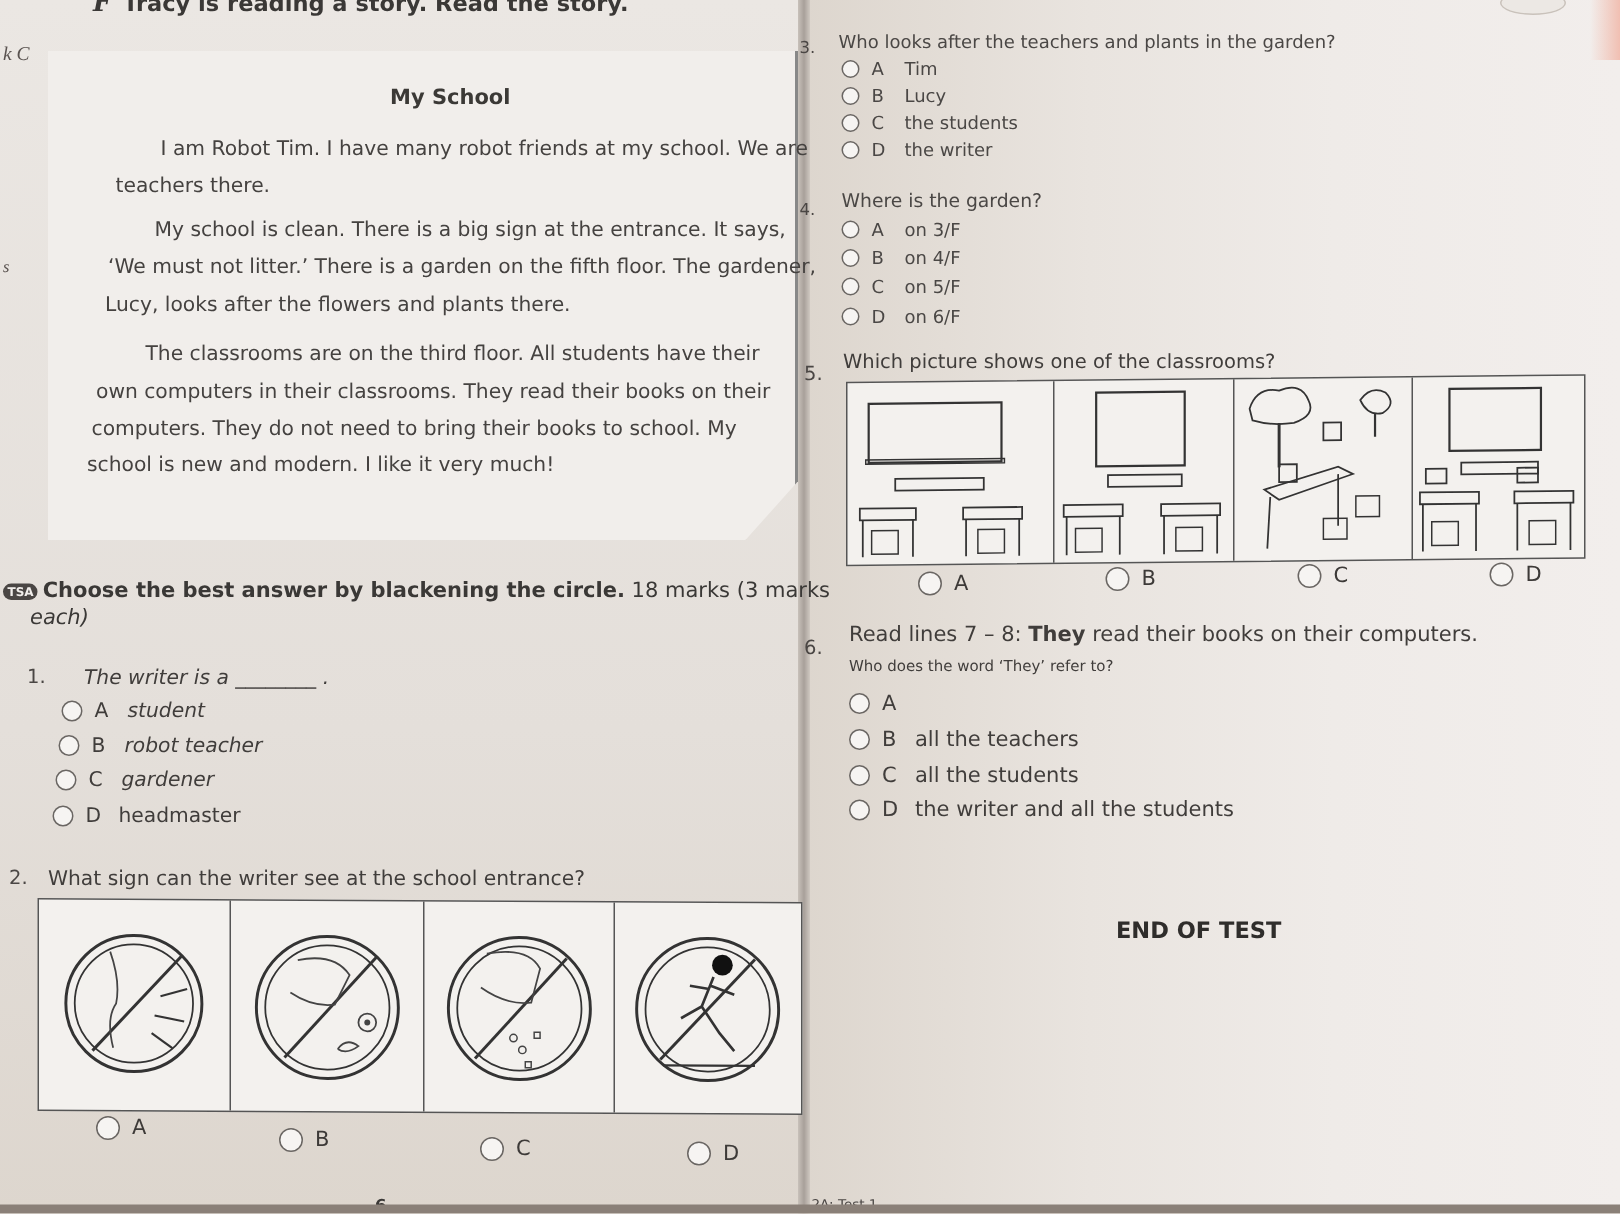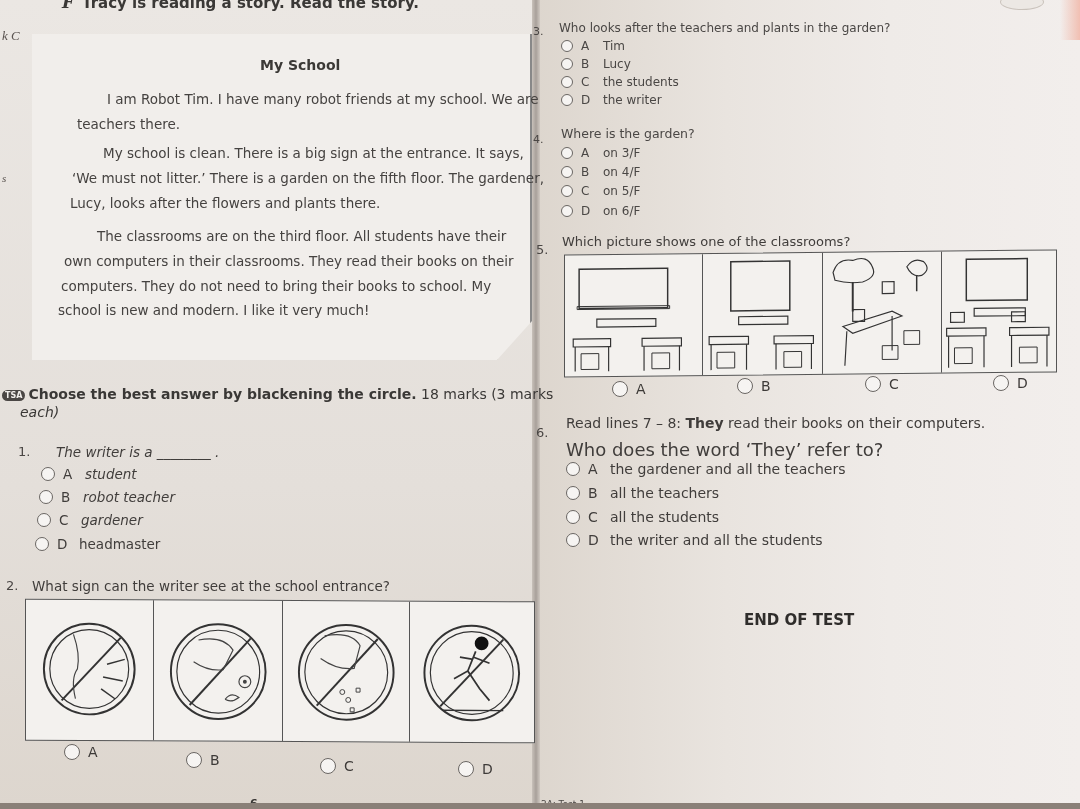--- a/index.html
+++ b/index.html
@@ -330,25 +330,24 @@
   </div>
 <div class="pic-opt" style="left:993px; top:375px;">
     <span class="circle"></span>
     <span>D</span>
   </div>
 
 <div class="abs q-num" style="left:536px; top:425px; font-size:13px;">6.</div>
 <div class="abs q-text" style="left:566px; top:415px; font-size:14px;">
   <span>Read lines 7 – 8: </span><b>They</b><span> read their books on their computers.</span>
 </div>
-<div class="abs q-text" style="left:566px; top:439px; font-size:18px;">Who does the word ‘They’ refer to?</div>
+<div class="abs q-text" style="left:566px; top:439px; font-size:10px;">Who does the word ‘They’ refer to?</div>
 <div class="abs opt" style="left:566px; top:461px; font-size:14px;">
     <span class="circle"></span>
     <span class="letter">A</span>
-    <span>the gardener and all the teachers</span>
   </div>
 <div class="abs opt" style="left:566px; top:485px; font-size:14px;">
     <span class="circle"></span>
     <span class="letter">B</span>
     <span>all the teachers</span>
   </div>
 <div class="abs opt" style="left:566px; top:509px; font-size:14px;">
     <span class="circle"></span>
     <span class="letter">C</span>
     <span>all the students</span>

